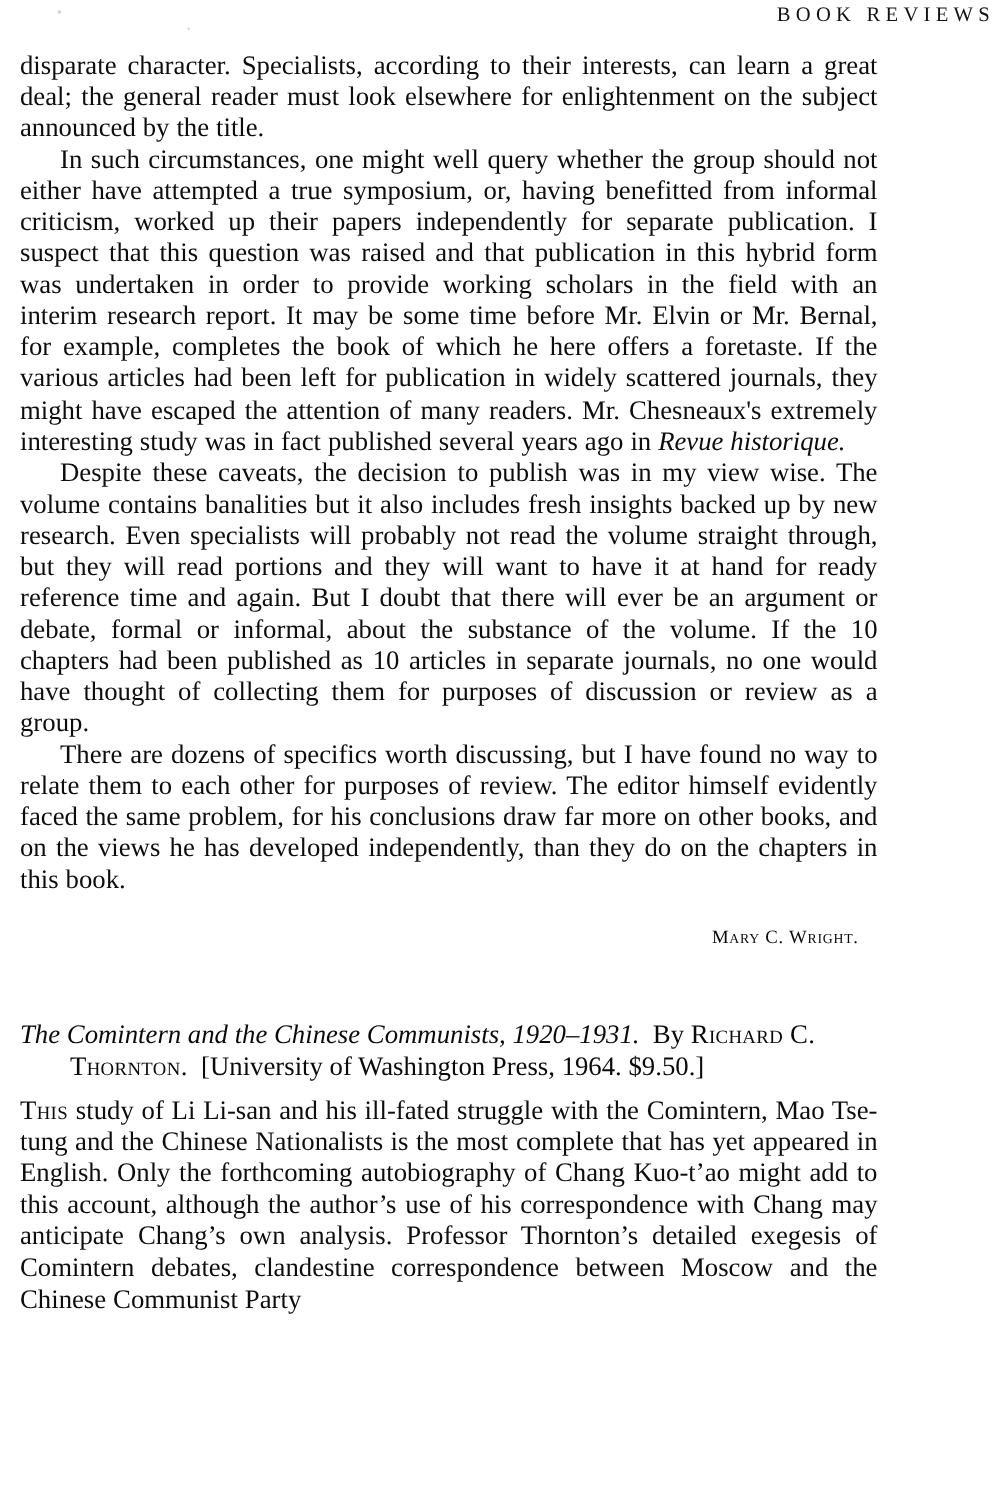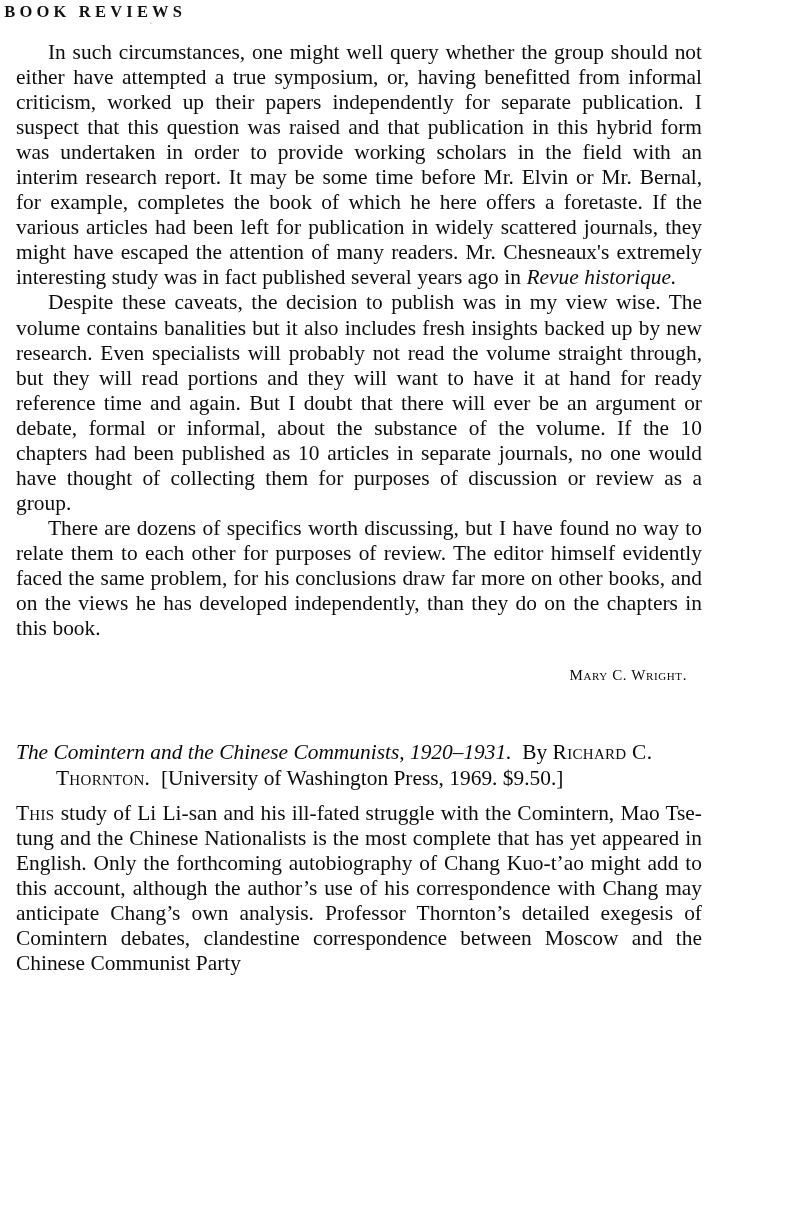--- a/index.html
+++ b/index.html
@@ -25,23 +25,23 @@
     box-sizing: border-box;
     padding: 0;
   }
 
   
   .running-head {
     position: absolute;
     left: 0;
     top: 2px;
     width: 796px;
-    text-align: left;
+    text-align: right;
     font-size: 16.5px;
-    font-weight: bold;
+    font-weight: normal;
     letter-spacing: 4.2px;
     text-indent: 4.2px;
     color: #121212;
   }
 
   
   .column {
     position: absolute;
     left: 16px;
     top: 40px;
@@ -132,29 +132,30 @@
 
 <div class="page">
 
   <div class="speckle" style="left:46px;top:8px;width:3px;height:3px;"></div>
   <div class="speckle" style="left:150px;top:22px;width:2px;height:2px;"></div>
 
   <div class="running-head">BOOK REVIEWS</div>
 
   <div class="column">
 
+    <p class="body-text no-indent">disparate character. Specialists, according to their interests, can learn a great deal; the general reader must look elsewhere for enlightenment on the subject announced by the title.</p>
 
     <p class="body-text"><span>In such circumstances, one might well query whether the group should not either have attempted a true symposium, or, having benefitted from informal criticism, worked up their papers independently for separate publication. I suspect that this question was raised and that publication in this hybrid form was undertaken in order to provide working scholars in the field with an interim research report. It may be some time before Mr. Elvin or Mr. Bernal, for example, completes the book of which he here offers a foretaste. If the various articles had been left for publication in widely scattered journals, they might have escaped the attention of many readers. Mr. Chesneaux's extremely interesting study was in fact published several years ago in </span><i>Revue historique.</i></p>
 
     <p class="body-text">Despite these caveats, the decision to publish was in my view wise. The volume contains banalities but it also includes fresh insights backed up by new research. Even specialists will probably not read the volume straight through, but they will read portions and they will want to have it at hand for ready reference time and again. But I doubt that there will ever be an argument or debate, formal or informal, about the substance of the volume. If the 10 chapters had been published as 10 articles in separate journals, no one would have thought of collecting them for purposes of discussion or review as a group.</p>
 
     <p class="body-text">There are dozens of specifics worth discussing, but I have found no way to relate them to each other for purposes of review. The editor himself evidently faced the same problem, for his conclusions draw far more on other books, and on the views he has developed independently, than they do on the chapters in this book.</p>
 
     <p class="signature"><span class="sc">Mary C. Wright.</span></p>
 
-    <p class="book-heading"><span class="title">The Comintern and the Chinese Communists, 1920–1931.</span><span>&nbsp; </span><span>By</span><span>&nbsp;</span><span class="sc">Richard C. Thornton.</span><span>&nbsp; </span><span>[University of Washington Press, 1969.  $9.50.]</span></p>
+    <p class="book-heading"><span class="title">The Comintern and the Chinese Communists, 1920–1931.</span><span>&nbsp; </span><span>By</span><span>&nbsp;</span><span class="sc">Richard C. Thornton.</span><span>&nbsp; </span><span>[University of Washington Press, 1964.  $9.50.]</span></p>
 
     <p class="body-text no-indent review-body"><span class="sc">This</span><span> study of Li Li-san and his ill-fated struggle with the Comintern, Mao Tse-tung and the Chinese Nationalists is the most complete that has yet appeared in English. Only the forthcoming autobiography of Chang Kuo-t’ao might add to this account, although the author’s use of his correspondence with Chang may anticipate Chang’s own analysis. Professor Thornton’s detailed exegesis of Comintern debates, clandestine correspondence between Moscow and the Chinese Communist Party</span></p>
 
   </div>
 
 
 </div>
 
 </body></html>

